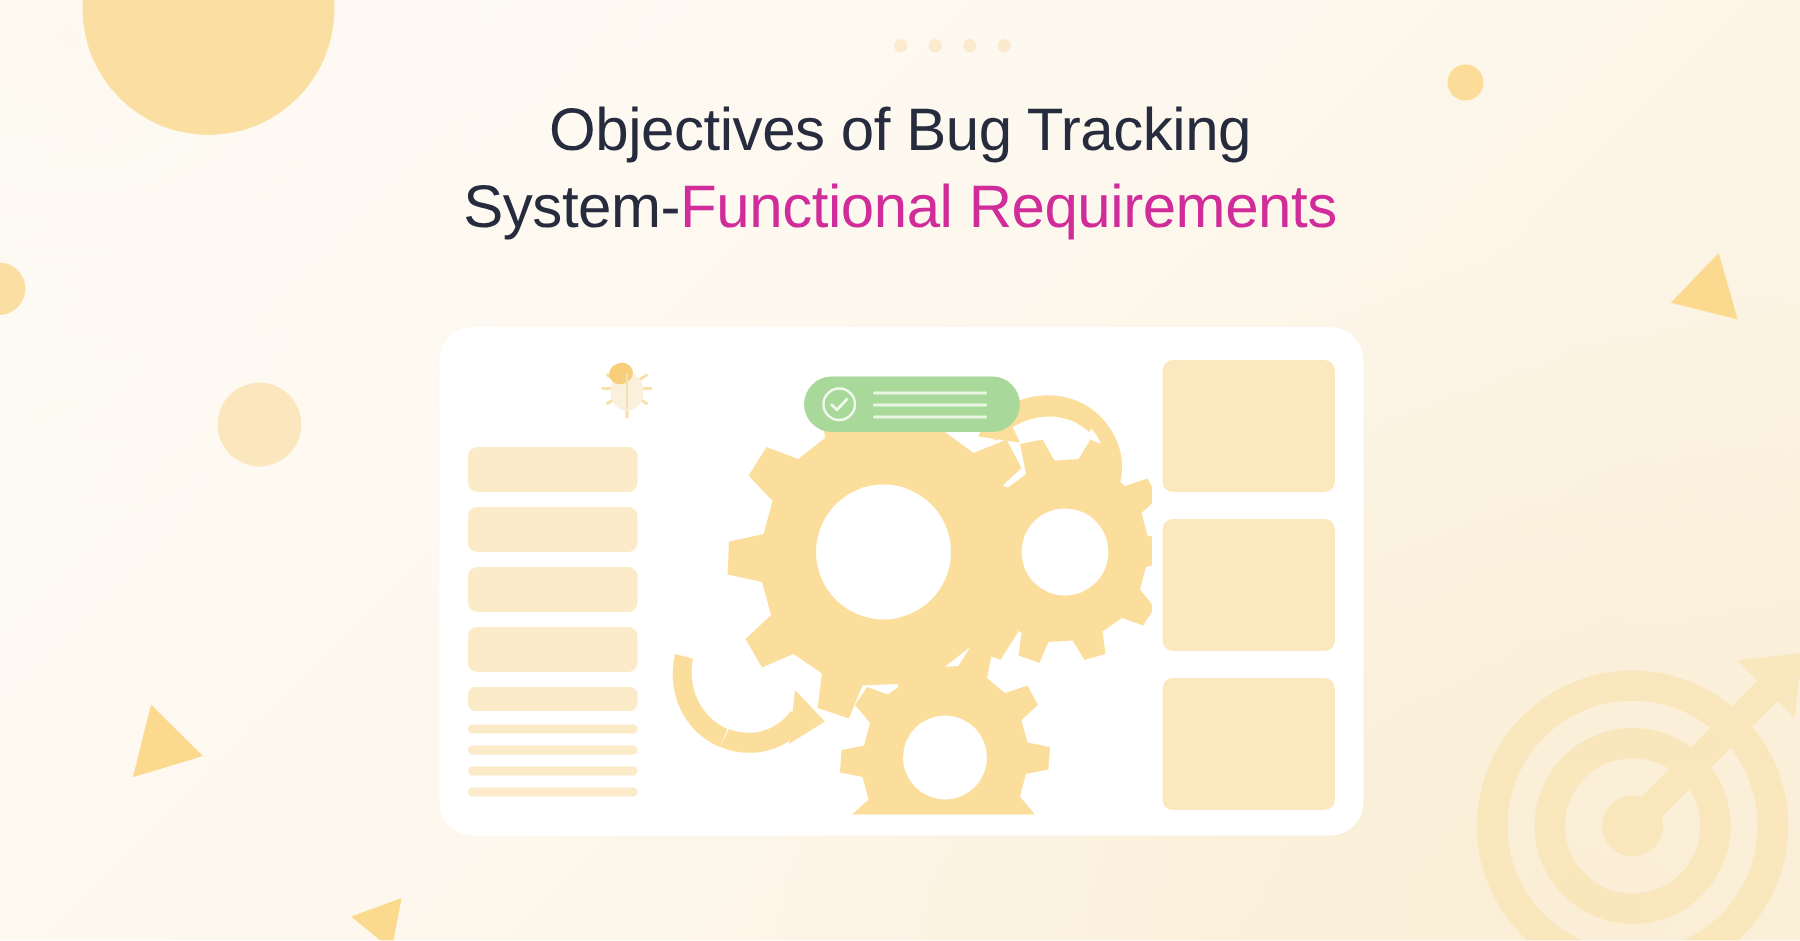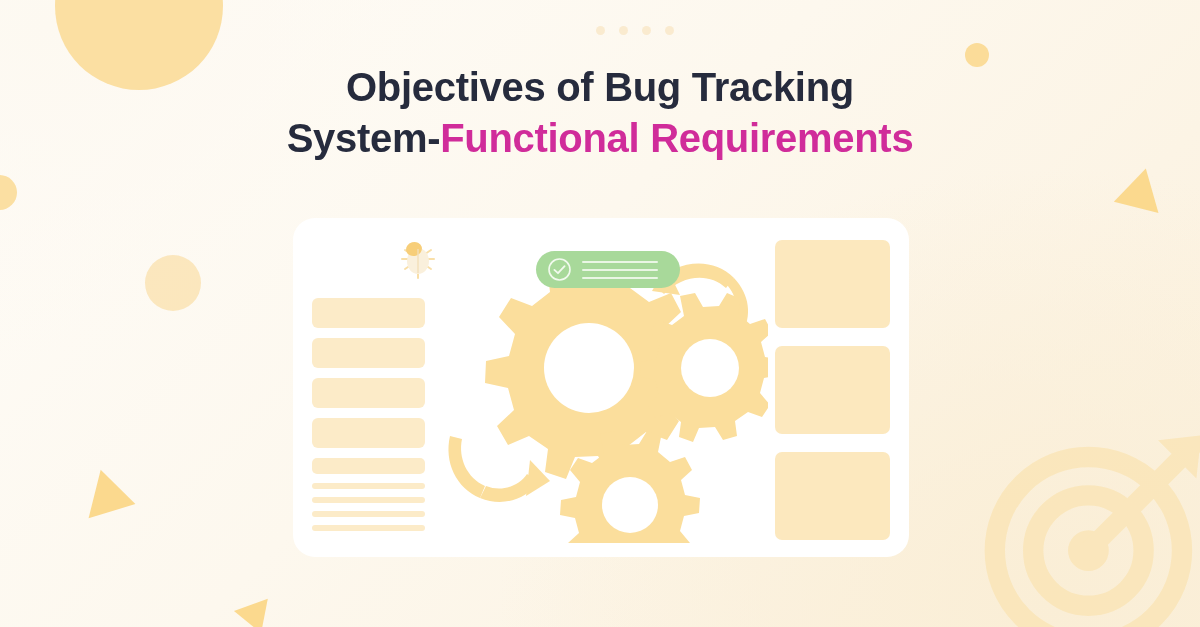--- a/index.html
+++ b/index.html
@@ -87,21 +87,21 @@
     width:240px; height:240px;
     opacity:.55;
   }
 
   
   .heading {
     position:absolute;
     left:0; right:0; top:62px;
     text-align:center;
     font-size:40px;
-    font-weight:bold;
+    font-weight:normal;
     line-height:1.28;
     letter-spacing:-0.3px;
     color:#262B3D;
     padding:0 120px;
   }
   .heading .accent { color:#D02C9A; }
 
   
   .card {
     position:absolute;

